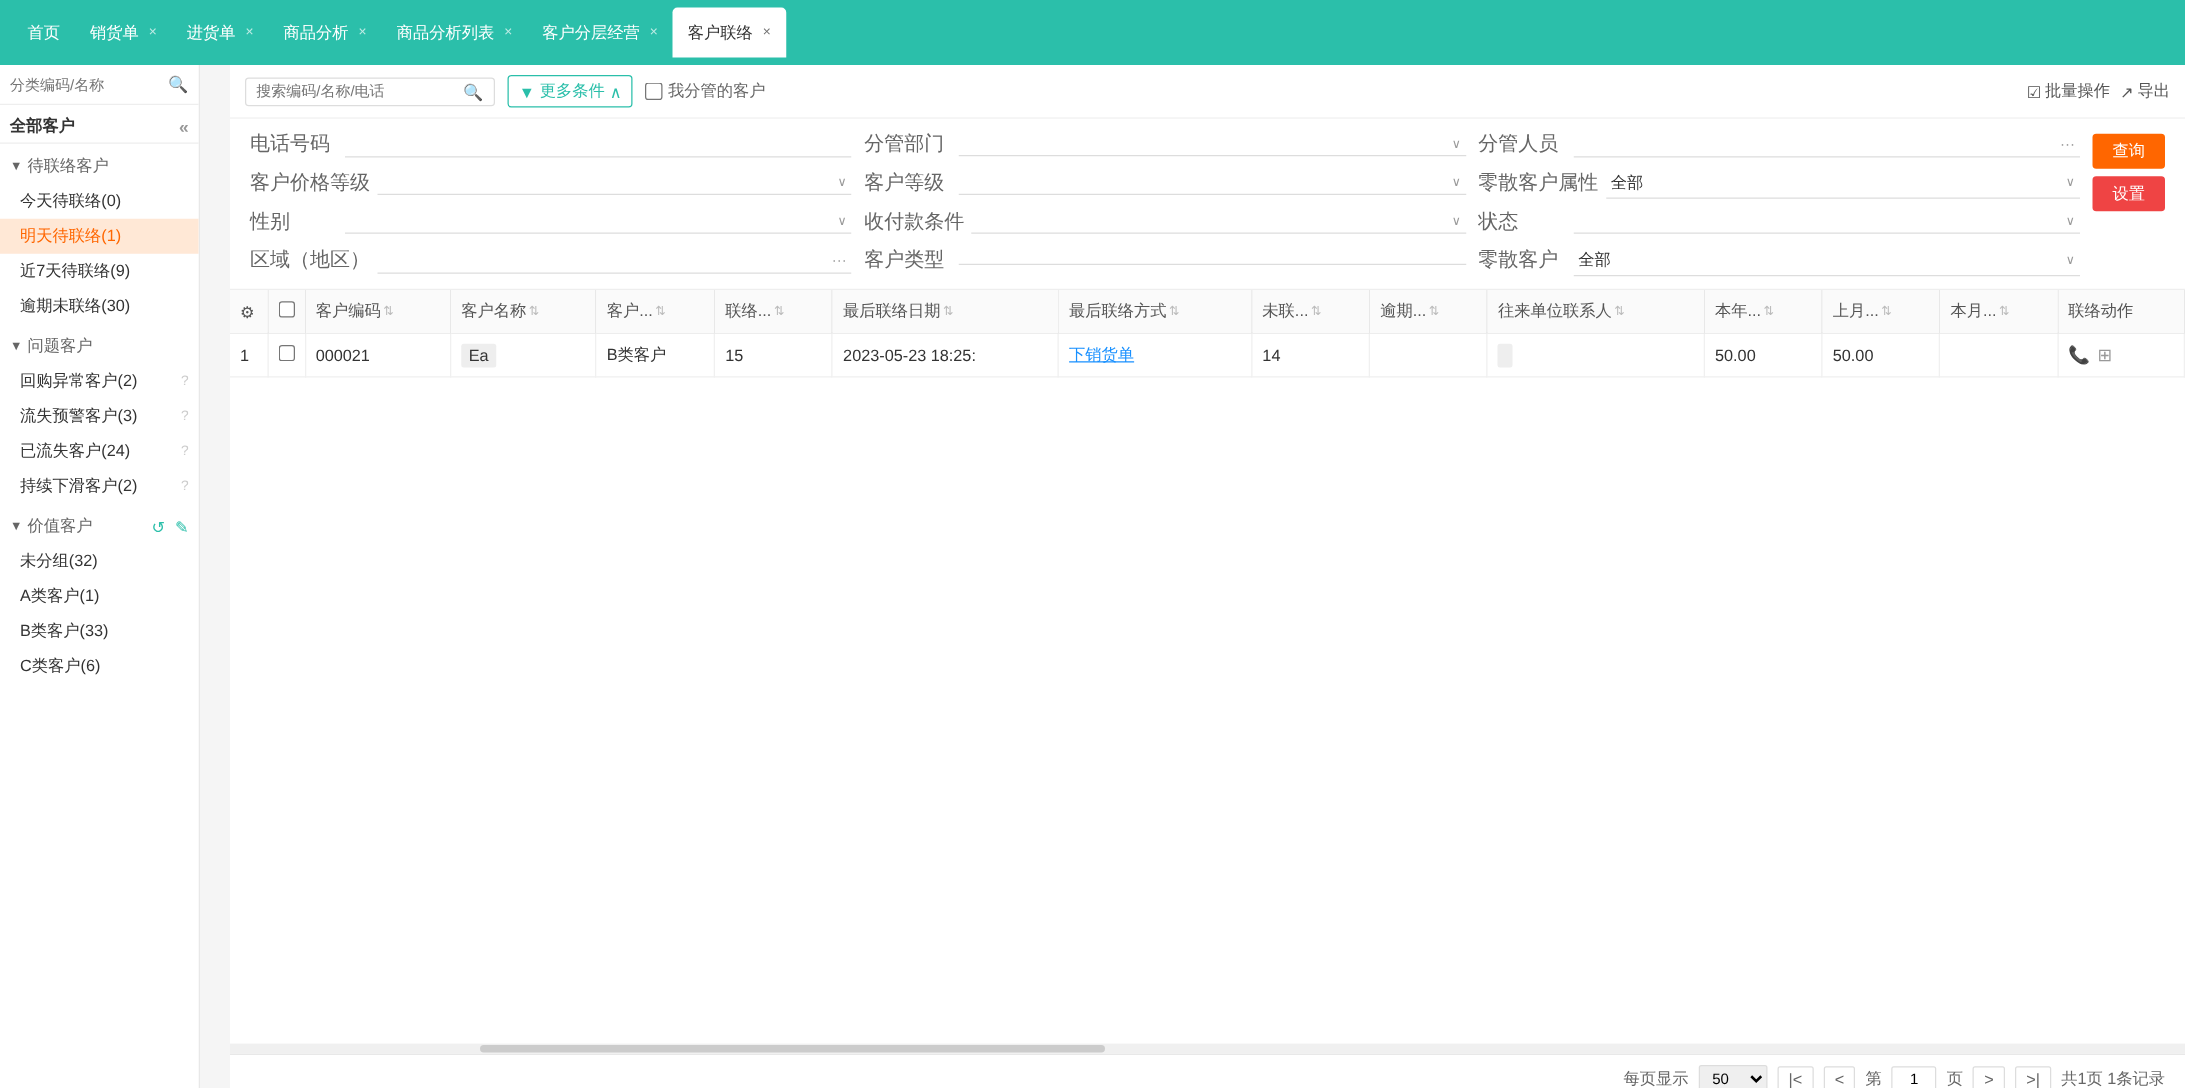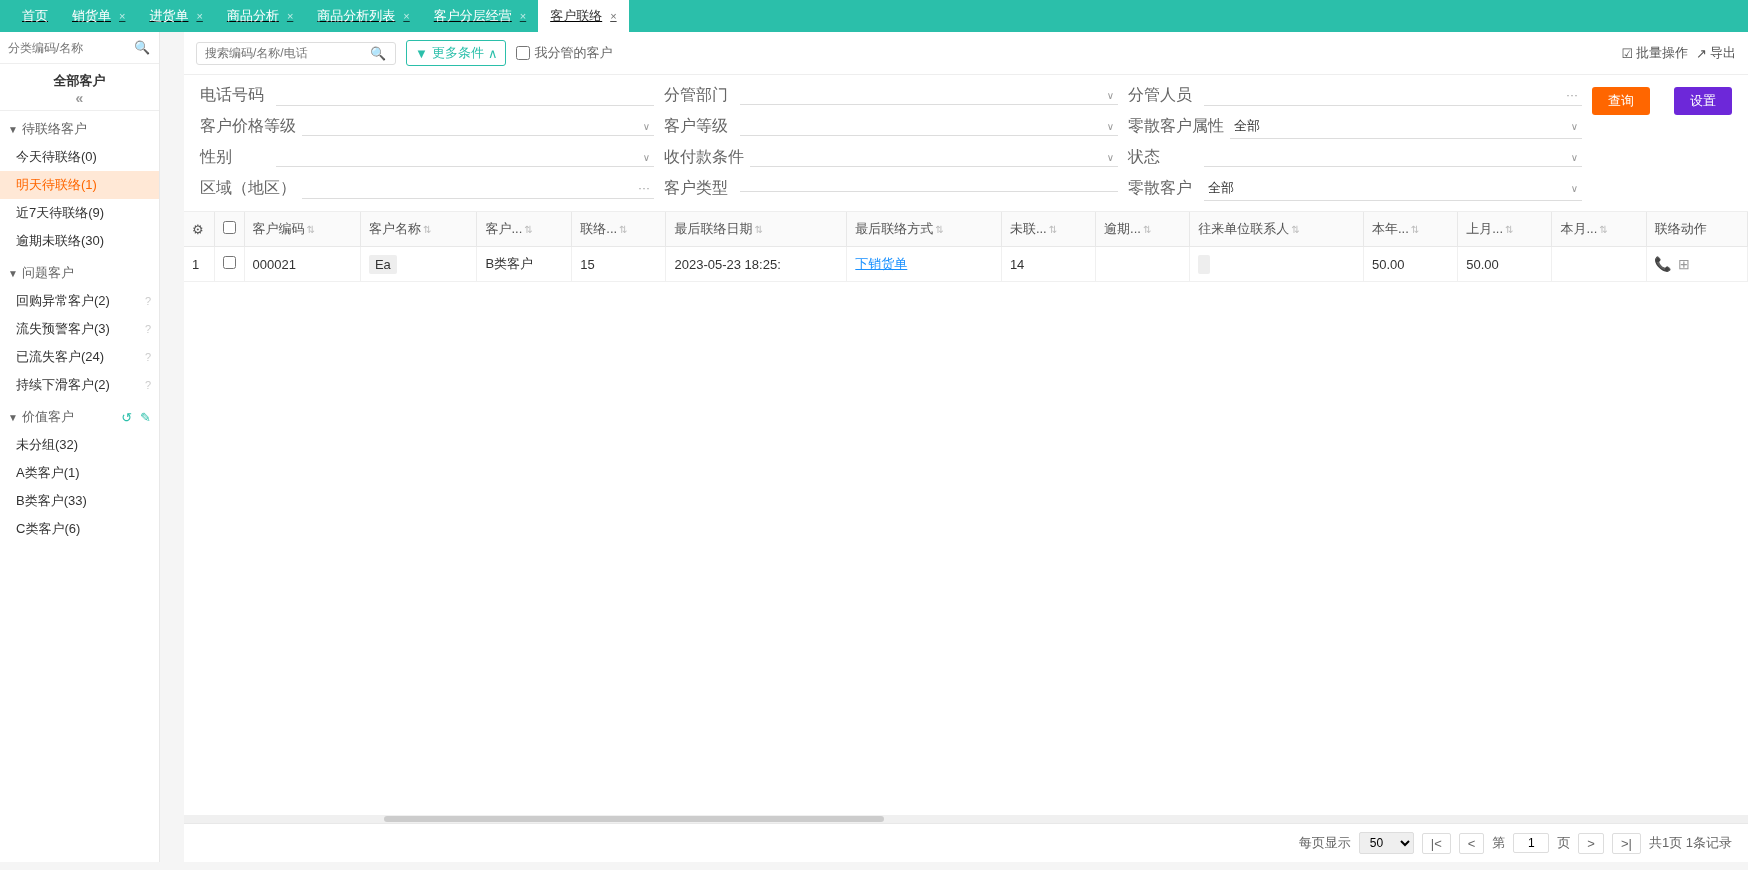--- a/index.html
+++ b/index.html
@@ -1,20 +1,20 @@
 <!DOCTYPE html>
 <html><head>
   <meta charset="utf-8">
   <style>
     * { box-sizing: border-box; margin: 0; padding: 0; font-family: 'Microsoft YaHei', SimHei, Arial, sans-serif; font-size: 13px; }
     body { background: #f5f5f5; overflow-x: hidden; }
 
     
     .top-nav {
-      display: flex; align-items: center; background: #2bbfaa; height: 32px; padding: 0 10px; text-decoration: underline;
+      display: flex; align-items: center; background: #2bbfaa; height: 52px; padding: 0 10px;
     }
     .nav-item {
       color: #fff; padding: 0 12px; height: 40px; line-height: 40px; cursor: pointer;
       display: flex; align-items: center; gap: 4px; white-space: nowrap; font-size: 13px;
     }
     .nav-item.active { background: #fff; color: #333; border-radius: 4px 4px 0 0; }
     .nav-close { font-size: 11px; margin-left: 4px; opacity: 0.7; }
 
     
     .main-layout { display: flex; height: calc(100vh - 40px); }
@@ -27,21 +27,20 @@
     .sidebar-search {
       display: flex; align-items: center; padding: 8px; border-bottom: 1px solid #eee;
     }
     .sidebar-search input {
       border: none; outline: none; width: 100%; font-size: 12px; color: #666;
     }
     .sidebar-group-title {
       display: flex; align-items: center; justify-content: space-between;
       padding: 8px 8px 4px 8px; font-weight: bold; font-size: 13px; color: #333;
       border-bottom: 1px solid #eee;
-      flex-direction: column;
     }
     .collapse-btn { cursor: pointer; color: #999; font-size: 14px; }
     .sidebar-section { margin: 4px 0; }
     .sidebar-section-title {
       padding: 5px 8px; color: #666; font-size: 12px; cursor: pointer;
       display: flex; align-items: center; gap: 4px;
     }
     .sidebar-section-title .arrow { font-size: 10px; }
     .sidebar-item {
       padding: 5px 8px 5px 16px; color: #333; cursor: pointer; font-size: 12px;
@@ -93,24 +92,24 @@
     .filter-input {
       flex: 1; border: none; border-bottom: 1px solid #ddd; outline: none;
       font-size: 12px; color: #333; padding: 3px 4px; background: transparent;
     }
     .filter-dots { color: #999; cursor: pointer; font-size: 12px; }
     .query-btn {
       background: #f60; color: #fff; border: none; padding: 5px 16px;
       border-radius: 3px; cursor: pointer; font-size: 13px; white-space: nowrap;
     }
     .reset-btn {
-      background: #6d28d9; color: #fff; border: none; padding: 5px 16px;
+      background: #ef4444; color: #fff; border: none; padding: 5px 16px;
       border-radius: 3px; cursor: pointer; font-size: 13px; white-space: nowrap;
     }
-    .filter-actions { display: flex; gap: 24px; align-self: flex-start; margin-top: 2px; }
+    .filter-actions { display: flex; flex-direction: column; gap: 6px; align-self: flex-start; margin-top: 2px; }
 
     
     .table-wrap { flex: 1; overflow: auto; background: #fff; margin: 0; }
     table { width: 100%; border-collapse: collapse; font-size: 12px; }
     thead tr { background: #fafafa; }
     th {
       padding: 8px 8px; border-bottom: 1px solid #e8e8e8; border-right: 1px solid #e8e8e8;
       color: #555; font-weight: normal; white-space: nowrap; text-align: left;
       position: sticky; top: 0; background: #fafafa; z-index: 1;
     }

